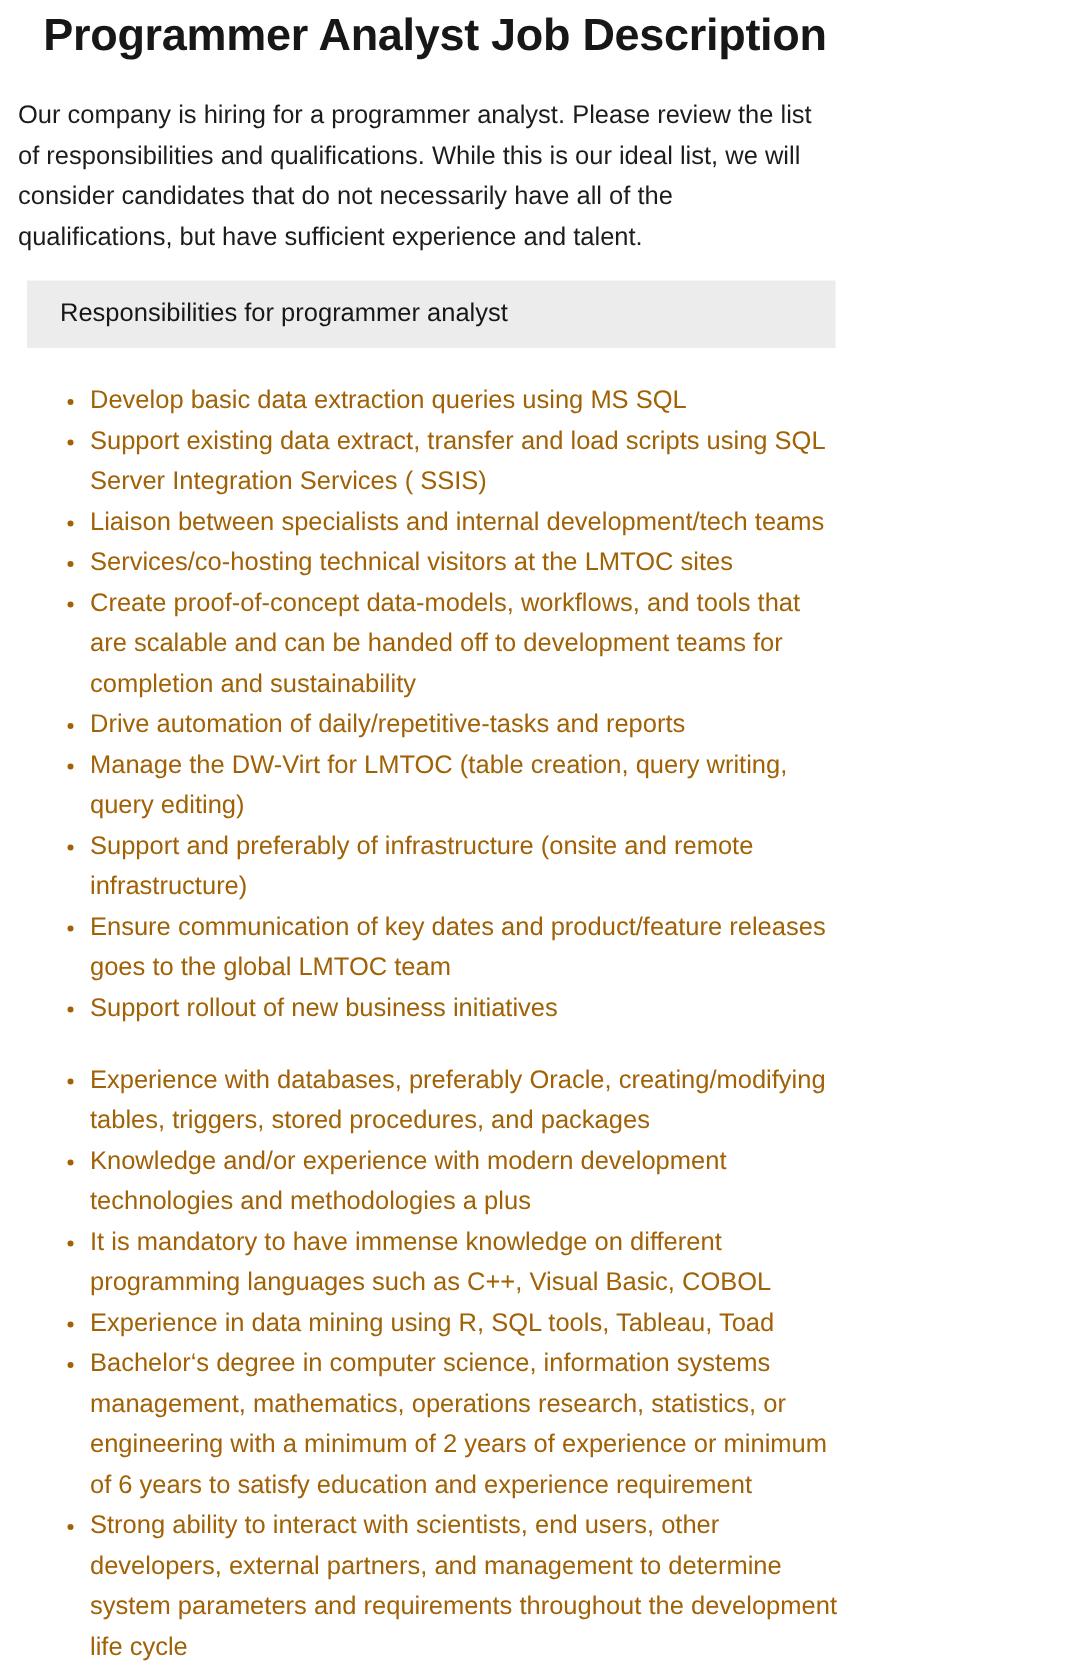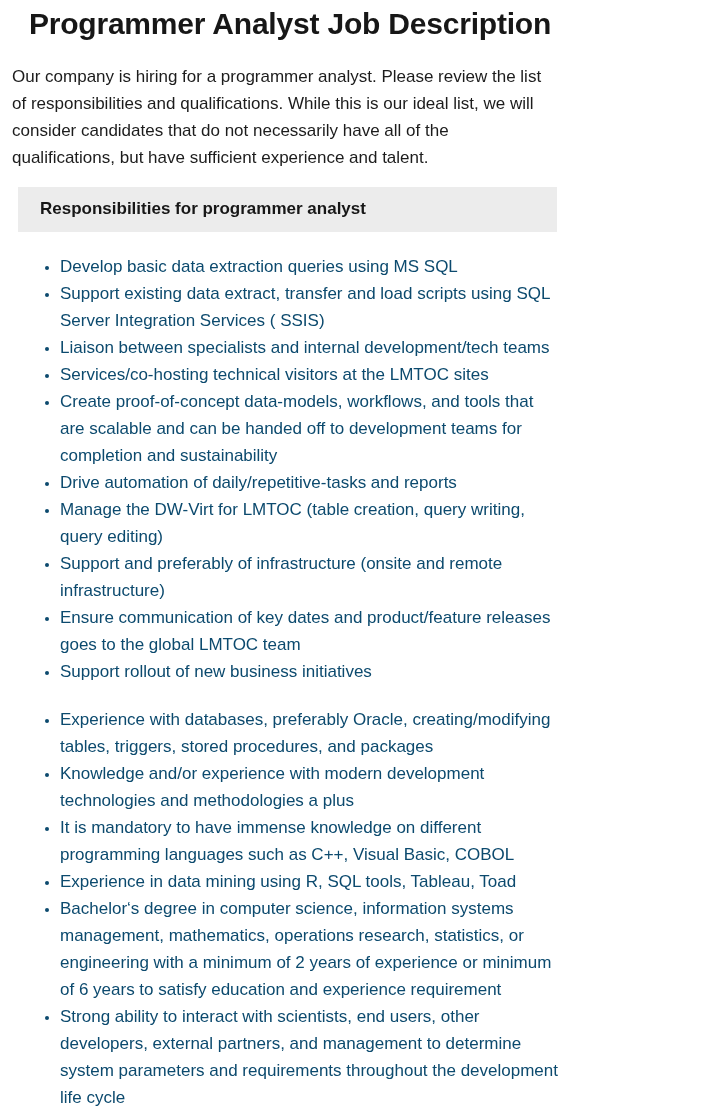--- a/index.html
+++ b/index.html
@@ -35,30 +35,30 @@
     margin: 22px 24px 0 12px;
     font-size: 17px;
     line-height: 27px;
     color: #1c1c1c;
   }
   .section-heading {
     margin: 16px 23px 0 18px;
     background: #ececec;
     font-size: 17px;
     line-height: 20px;
-    font-weight: 700;
+    font-weight: 400;
     color: #171717;
     padding: 12px 10px 13px 22px;
   }
   ul.bullet-list {
     margin: 21px 22px 17px 0;
     padding-left: 60px;
     font-size: 17px;
     line-height: 27px;
-    color: #0c4a6e;
+    color: #a16207;
   }
   ul.bullet-list li {
     list-style-type: disc;
     padding-left: 0;
   }
   ul.bullet-list li::marker {
     font-size: 14px;
   }
 </style>
 </head>

